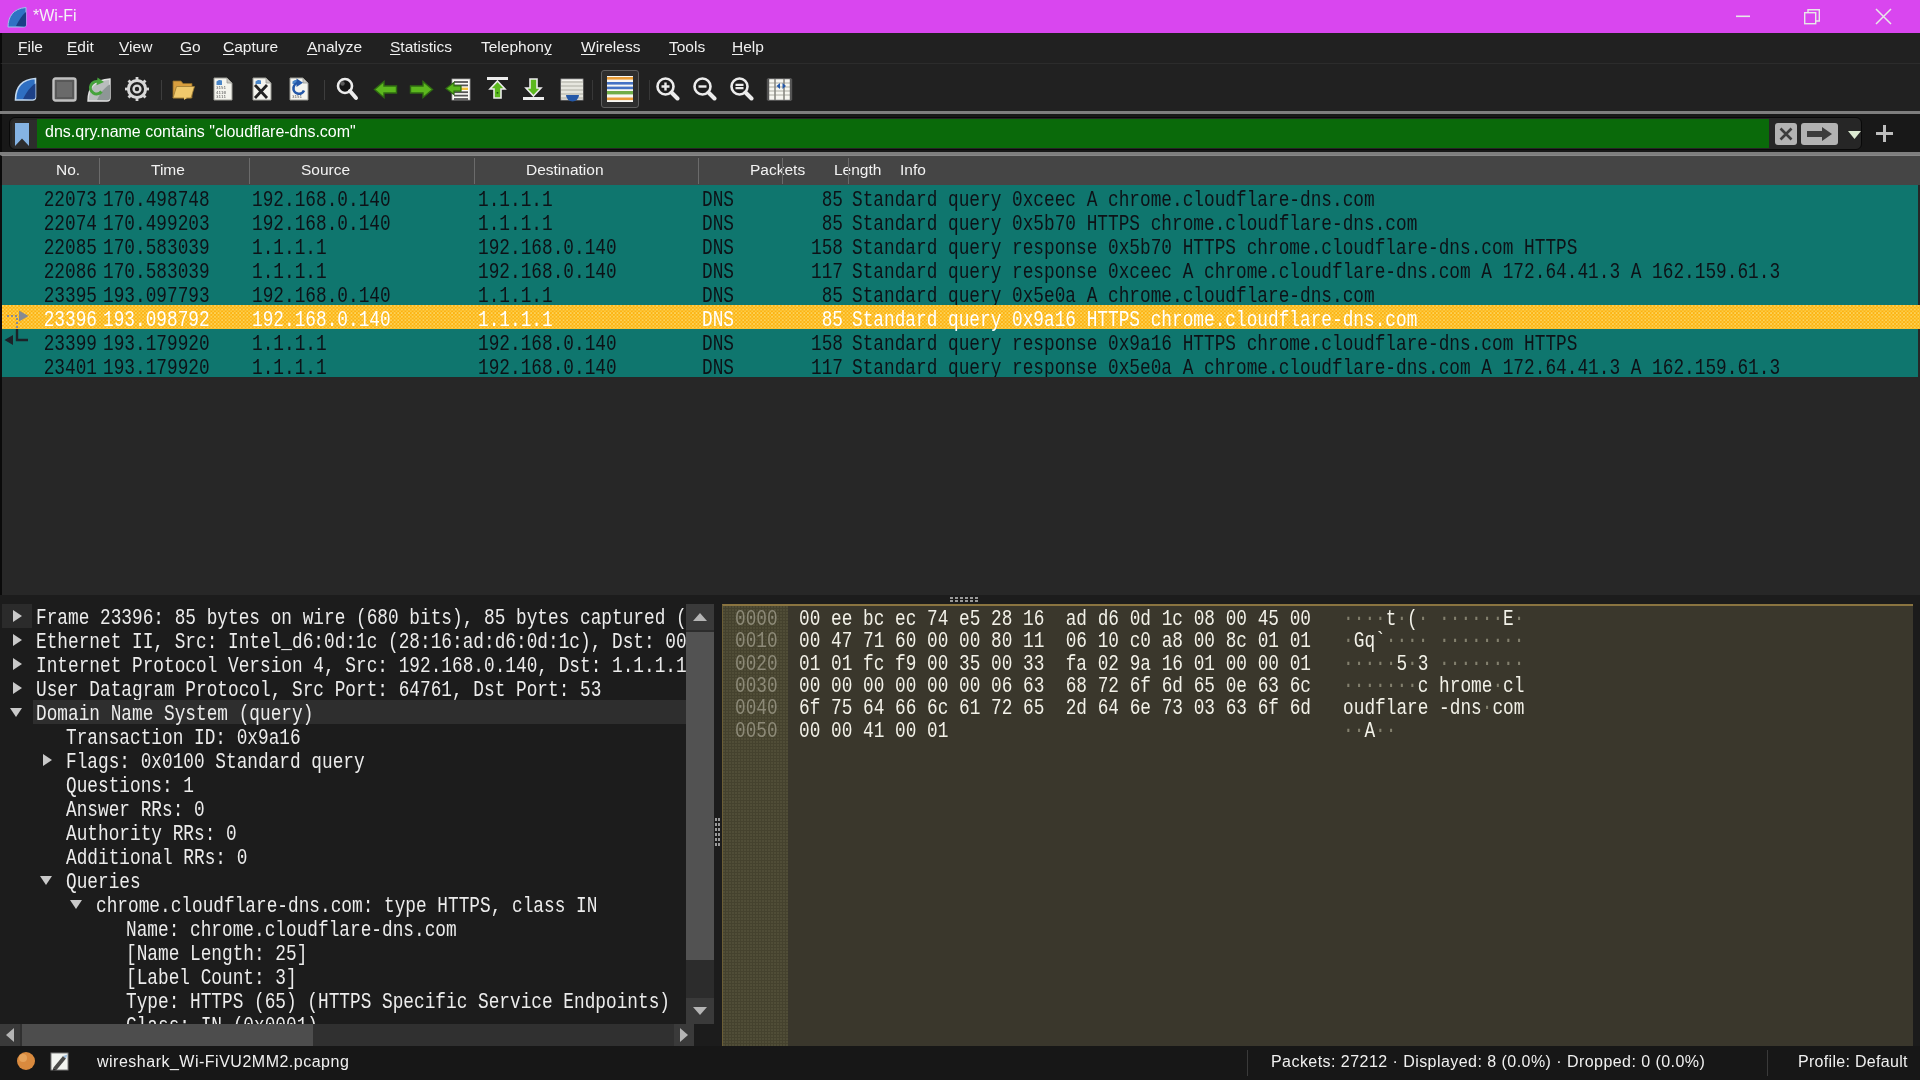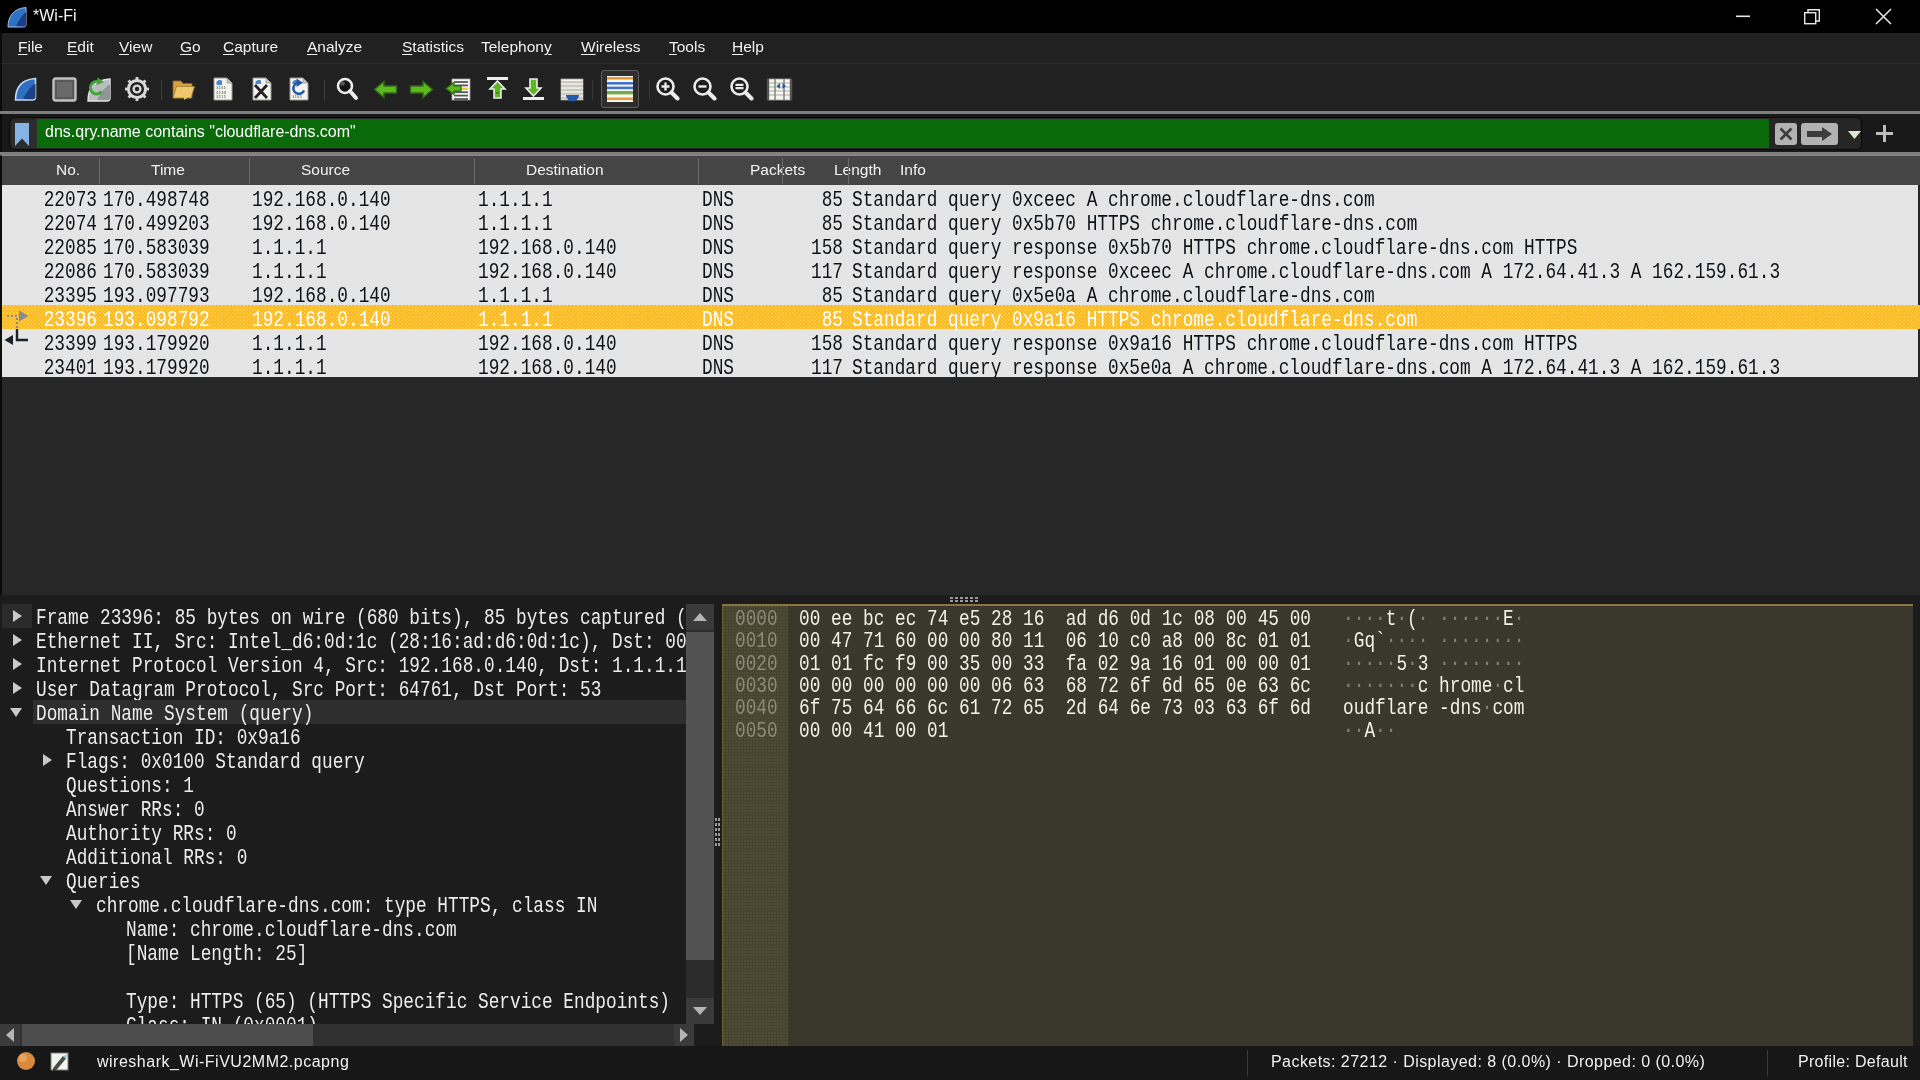--- a/index.html
+++ b/index.html
@@ -1,20 +1,20 @@
 <!DOCTYPE html>
 <html><head>
 <meta charset="utf-8">
 <style>
   * { margin:0; padding:0; box-sizing:border-box; }
   html,body { width:1920px; height:1080px; overflow:hidden; background:#262626; }
   body { font-family:"Liberation Sans", sans-serif; position:relative; }
   .abs { position:absolute; }
   
-  #titlebar { left:0; top:0; width:1920px; height:33px; background:#000000; }
+  #titlebar { left:0; top:0; width:1920px; height:33px; background:#d946ef; }
   #titletext { left:33px; top:7px; color:#f5f5f5; font-size:16px; }
   
   #menubar { left:0; top:33px; width:1920px; height:30px; background:#212121; border-left:2px solid #0a0a0a;padding-left:44px;}
   .mi { position:absolute; top:5px; color:#f0f0f0; font-size:15.5px; }
   .mi u { text-decoration-thickness:1px; text-underline-offset:2px; }
   
   #toolbar { left:0; top:63px; width:1920px; height:48px; background:#212121; border-top:1px solid #2c2c2c; border-left:2px solid #0a0a0a;}
   .tbi { position:absolute; top:10px; }
   
   .sep { left:0; width:1920px; background:#7e7e7e; }
@@ -22,21 +22,21 @@
   #filterbar { left:0; top:114px; width:1920px; height:38px; background:#181818; border-left:2px solid #0a0a0a;}
   #filterwidget { left:7px; top:3px; width:1853px; height:33px; background:#262626; border:1px solid #090909; border-radius:6px; }
   #bookmarkbtn { left:2px; top:2px; width:29px; height:28px; background:#2d2d2d; border-radius:4px; }
   #greenfield { left:27px; top:1px; width:1732px; height:29px; background:#0a6a0a; }
   #filtertext { left:8px; top:4px; color:#ffffff; font-size:16px; }
   
   #plheader { left:0; top:155px; width:1920px; height:30px; background:#454545; border-top:1px solid #888; border-left:2px solid #0a0a0a;}
   .hc { position:absolute; top:5px; color:#f2f2f2; font-size:15.5px;margin-left:46px; }
   .hsep { position:absolute; top:2px; width:1px; height:26px; background:#6b6b6b; }
   
-  #rows { left:0; top:185px; width:1918px; height:192px; background:#e5e5e5; border-left:2px solid #0d0d0d; }
+  #rows { left:0; top:185px; width:1918px; height:192px; background:#0f766e; border-left:2px solid #0d0d0d; }
   .prow { position:absolute; left:0; width:1920px; height:24px; font-family:"Liberation Mono", monospace; font-size:22px; color:#0d1217; }
   .prow span { position:absolute; top:3px; white-space:pre; transform:scaleX(0.808); transform-origin:0 0; }
   .prow span.cno, .prow span.clen { transform-origin:100% 0; }
   .sel { background-color:#fcb212;
          background-image: radial-gradient(circle at 1px 1px, #fdd45c 0.75px, rgba(0,0,0,0) 0.95px),
                            radial-gradient(circle at 2.8px 2.8px, #fdcc42 0.75px, rgba(0,0,0,0) 0.95px);
          background-size:3.6px 3.6px; color:#ffffff; }
   .cno { left:0px; width:95px; text-align:right; }
   .ctime { left:100.5px; }
   .csrc { left:249.5px; }
@@ -93,21 +93,21 @@
     </svg>
   </div>
 
   <div class="abs" id="menubar">
     <span class="mi" style="left:16px"><u>F</u>ile</span>
     <span class="mi" style="left:65px"><u>E</u>dit</span>
     <span class="mi" style="left:117px"><u>V</u>iew</span>
     <span class="mi" style="left:178px"><u>G</u>o</span>
     <span class="mi" style="left:221px"><u>C</u>apture</span>
     <span class="mi" style="left:305px"><u>A</u>nalyze</span>
-    <span class="mi" style="left:400px"><u>S</u>tatistics</span>
+    <span class="mi" style="left:388px"><u>S</u>tatistics</span>
     <span class="mi" style="left:479px">Telephon<u>y</u></span>
     <span class="mi" style="left:579px"><u>W</u>ireless</span>
     <span class="mi" style="left:667px"><u>T</u>ools</span>
     <span class="mi" style="left:730px"><u>H</u>elp</span>
   </div>
 
   <div class="abs" id="toolbar">
     <svg class="tbi" style="left:11px;top:12px;" width="25" height="26" viewBox="0 0 25 26">
 <path d="M2.5 24 C2.5 12 8 3.5 22.5 2.5 L22.5 21 C22.5 23 21.5 24 19.5 24 Z" fill="#2e6fc2" stroke="#c3d9ee" stroke-width="1.6"></path>
 <path d="M10 23 C13.5 16 18 10 22.5 7.5 L22.5 21 C22.5 22.6 21.5 23.2 20 23.2 Z" fill="#1d4187"></path>
@@ -422,20 +422,21 @@
 <div class="drow" style="top:120px"><span class="txt" style="left:66px">Transaction ID: 0x9a16</span></div>
 <div class="drow" style="top:144px"><div class="tri-r" style="left:43px;top:6px"></div><span class="txt" style="left:66px">Flags: 0x0100 Standard query</span></div>
 <div class="drow" style="top:168px"><span class="txt" style="left:66px">Questions: 1</span></div>
 <div class="drow" style="top:192px"><span class="txt" style="left:66px">Answer RRs: 0</span></div>
 <div class="drow" style="top:216px"><span class="txt" style="left:66px">Authority RRs: 0</span></div>
 <div class="drow" style="top:240px"><span class="txt" style="left:66px">Additional RRs: 0</span></div>
 <div class="drow" style="top:264px"><div class="tri-d" style="left:40px;top:8px"></div><span class="txt" style="left:66px">Queries</span></div>
 <div class="drow" style="top:312px"><span class="txt" style="left:126px">Name: chrome.cloudflare-dns.com</span></div>
 <div class="drow" style="top:288px"><div class="tri-d" style="left:70px;top:8px"></div><span class="txt" style="left:96px">chrome.cloudflare-dns.com: type HTTPS, class IN</span></div>
 <div class="drow" style="top:336px"><span class="txt" style="left:126px">[Name Length: 25]</span></div>
+<div class="drow" style="top:360px"><span class="txt" style="left:126px">[Label Count: 3]</span></div>
 <div class="drow" style="top:384px"><span class="txt" style="left:126px">Type: HTTPS (65) (HTTPS Specific Service Endpoints)</span></div>
 <div class="drow" style="top:408px"><span class="txt" style="left:126px">Class: IN (0x0001)</span></div>
   </div>
 
   <div class="abs" id="vscroll">
 <div class="abs" style="left:0;top:0;width:28px;height:26px;background:#3a3a3a">
  <svg class="abs" style="left:7px;top:9px" width="14" height="8" viewBox="0 0 14 8">
         <path d="M7 0 L14 8 H0 Z" fill="#b5b5b5"></path>
       </svg>
 </div>

